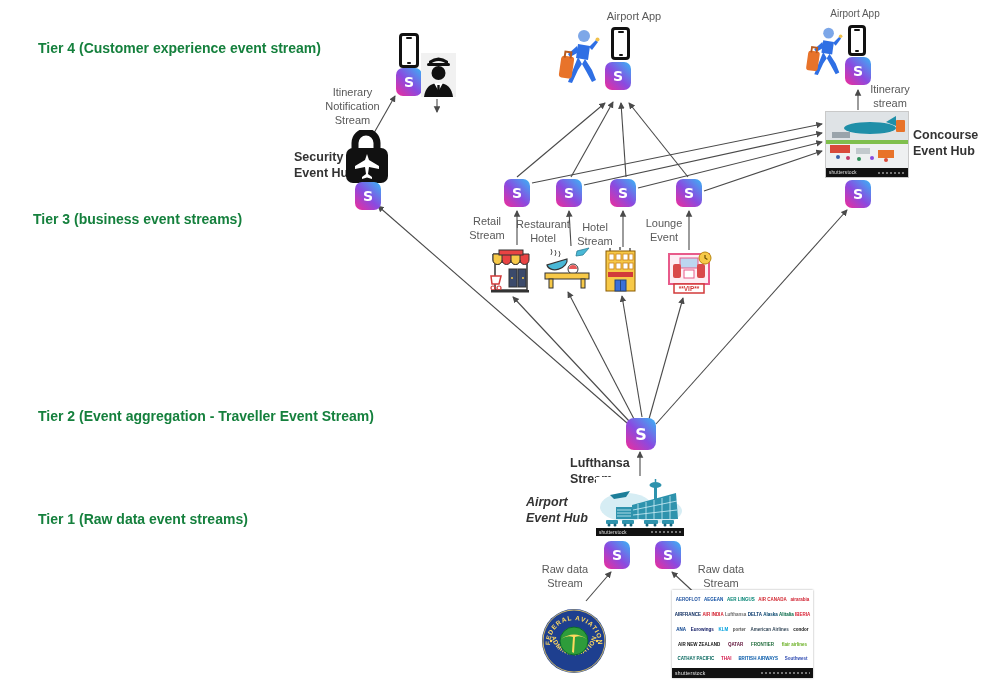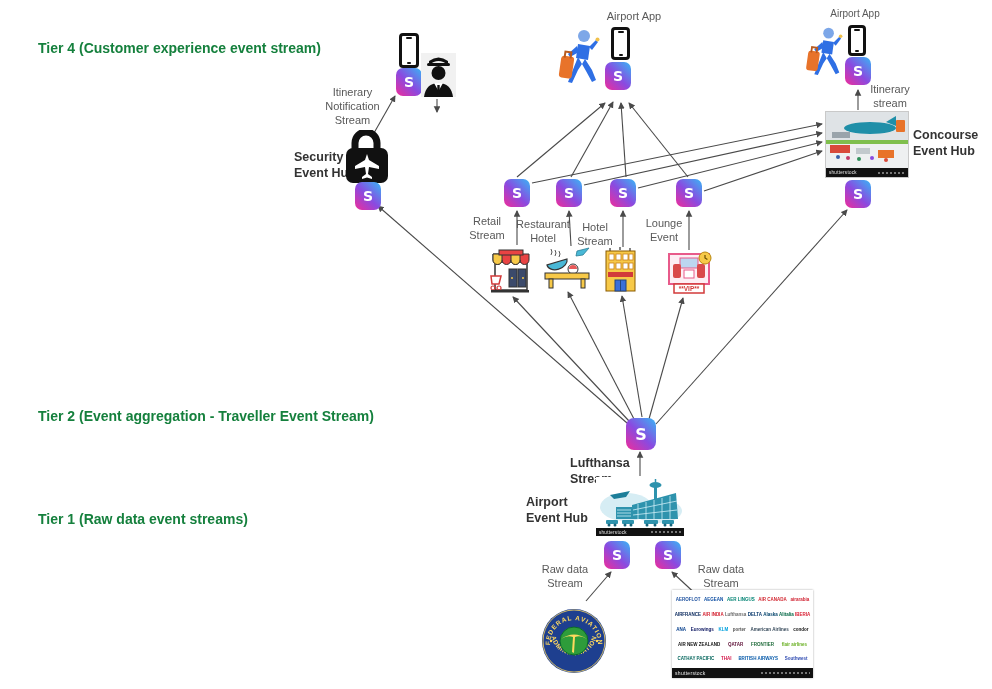--- a/index.html
+++ b/index.html
@@ -27,20 +27,21 @@
   #airlines-grid{position:absolute;left:2px;top:3px;right:2px;bottom:11px;display:flex;flex-wrap:wrap;
                  align-content:space-around;justify-content:space-around;overflow:hidden;}
   #airlines-grid span{font-size:4.5px;font-weight:bold;white-space:nowrap;line-height:1;}
 </style>
 </head>
 <body>
 
 <div id="stage">
 
   <div class="tier-label" style="left:38px;top:40px;">Tier 4 (Customer experience event stream)</div>
+  <div class="tier-label" style="left:33px;top:211px;">Tier 3 (business event streams)</div>
   <div class="tier-label" style="left:38px;top:408px;">Tier 2 (Event aggregation - Traveller Event Stream)</div>
   <div class="tier-label" style="left:38px;top:511px;">Tier 1 (Raw  data event streams)</div>
 
   <svg class="overlay" width="992" height="689">
     <defs>
       <marker id="ah" markerWidth="7" markerHeight="7" refX="5.2" refY="3" orient="auto">
         <path d="M0,0 L6,3 L0,6 z" fill="#4a4a4a"></path>
       </marker>
     </defs>
     <g stroke="#4a4a4a" stroke-width="1.1" fill="none">
@@ -253,21 +254,21 @@
     <rect x="8" y="34" width="30" height="9" fill="#fff" stroke="#d23a3a" stroke-width="1.5"></rect>
     <text x="23" y="41" text-anchor="middle" font-size="6.5" font-weight="bold" fill="#d23a3a" id="vip-text-1">**VIP**</text>
   </svg>
 
   <div class="snode big" style="left:626px;top:418px;">
       <span>S</span>
     </div>
   <div class="darklbl" style="left:570px;top:456px;width:58px;">Lufthansa
 Stream</div>
 
-  <div class="darklbl" style="left:526px;top:495px;width:68px;">Airport
+  <div class="darklbl" style="left:526px;top:495px;width:68px;font-style:italic;">Airport
 Event Hub</div>
 
   <div style="position:absolute;left:596px;top:477px;width:88px;height:59px;background:#fff;">
     <svg width="88" height="51" viewBox="0 0 88 51" style="position:absolute;left:0;top:0;">
       <ellipse cx="30" cy="30" rx="26" ry="14" fill="#d6edf4"></ellipse>
       <ellipse cx="62" cy="34" rx="24" ry="12" fill="#d6edf4"></ellipse>
       <path d="M14 18 L34 14 L30 20 L18 22 Z" fill="#1c7e99"></path>
       <rect x="58" y="8" width="3" height="22" fill="#2e93ad"></rect>
       <ellipse cx="59.5" cy="8" rx="6" ry="3" fill="#2e93ad"></ellipse>
       <line x1="59.5" y1="2" x2="59.5" y2="5" stroke="#2e93ad" stroke-width="1.5"></line>

